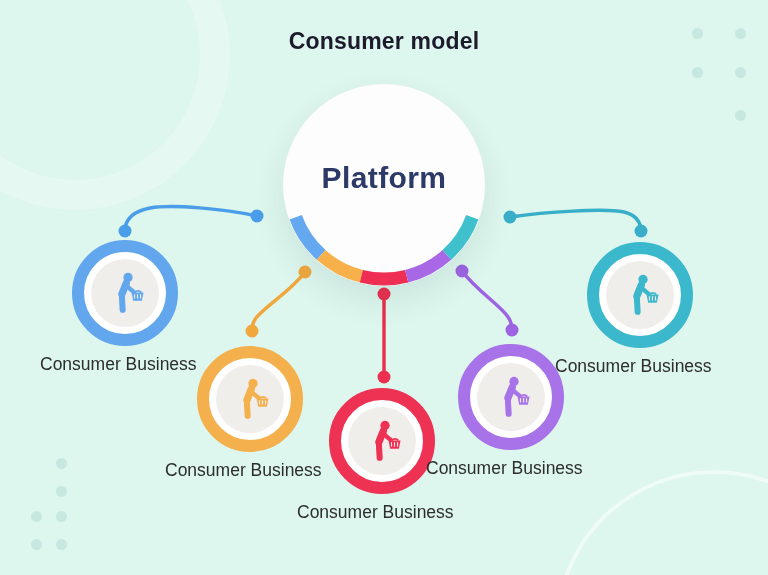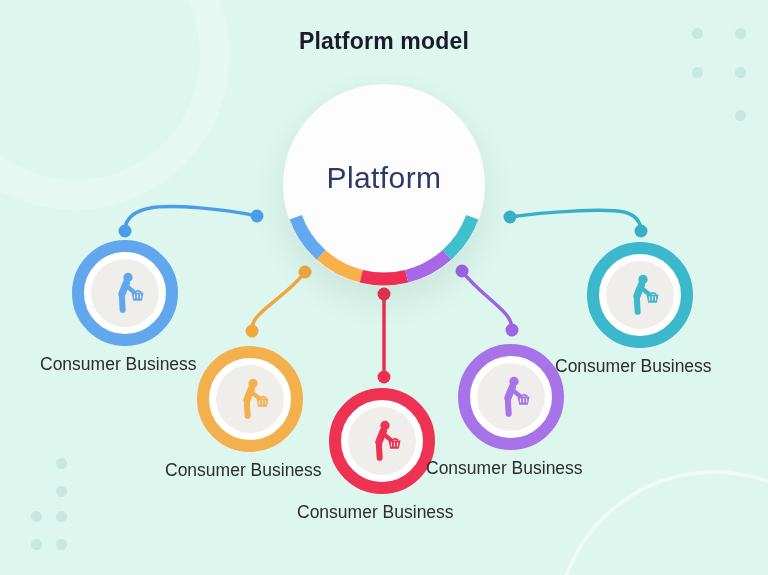--- a/index.html
+++ b/index.html
@@ -21,21 +21,21 @@
     font-size:23px; font-weight:700; letter-spacing:.2px; color: var(--titlec, #1b1b2c);
   }
 
   .platform {
     position:absolute; left:283px; top:84px; width:202px; height:202px;
     border-radius:50%; background:#fdfdfd;
     box-shadow: 0 14px 32px rgba(40,90,78,.10);
     display:flex; align-items:center; justify-content:center;
   }
   .platform-label {
-    font-size:30px; font-weight:400; letter-spacing:.4px;
+    font-size:30px; font-weight:700; letter-spacing:.4px;
     color: var(--platc, #2d3a68); transform: translateY(-7px);
   }
   .platform-arc, .connector-layer { position:absolute; pointer-events:none; }
   .platform-arc { left:283px; top:84px; width:202px; height:202px; }
   .connector-layer { left:0; top:0; width:768px; height:575px; }
 
   .satellite { position:absolute; width:106px; }
   .ring {
     width:106px; height:106px; box-sizing:border-box; border-radius:50%;
     border:12px solid var(--c); background:#ffffff;
@@ -65,21 +65,21 @@
   <div class="deco-dot" style="left:692px;top:67px;"></div>
   <div class="deco-dot" style="left:735px;top:67px;"></div>
   <div class="deco-dot" style="left:735px;top:110px;"></div>
   <div class="deco-dot" style="left:56px;top:458px;"></div>
   <div class="deco-dot" style="left:56px;top:486px;"></div>
   <div class="deco-dot" style="left:31px;top:511px;"></div>
   <div class="deco-dot" style="left:56px;top:511px;"></div>
   <div class="deco-dot" style="left:31px;top:539px;"></div>
   <div class="deco-dot" style="left:56px;top:539px;"></div>
 
-  <div class="title">Platform model</div>
+  <div class="title">Consumer model</div>
 
   <svg class="connector-layer" viewBox="0 0 768 575">
     <g style="color: rgb(74, 157, 232);">
       <path d="M 257 216 C 225 209 172 204 150 208 C 135 211 126 217 125 229" fill="none" stroke="currentColor" stroke-width="3.5"></path>
       <circle cx="257" cy="216" r="6.5" fill="currentColor"></circle>
       <circle cx="125" cy="231" r="6.5" fill="currentColor"></circle>
     </g>
     <g style="color: rgb(240, 167, 62);">
       <path d="M 305 272 C 290 292 265 306 256 318 C 253 322 252 326 252 330" fill="none" stroke="currentColor" stroke-width="3.5"></path>
       <circle cx="305" cy="272" r="6.5" fill="currentColor"></circle>

